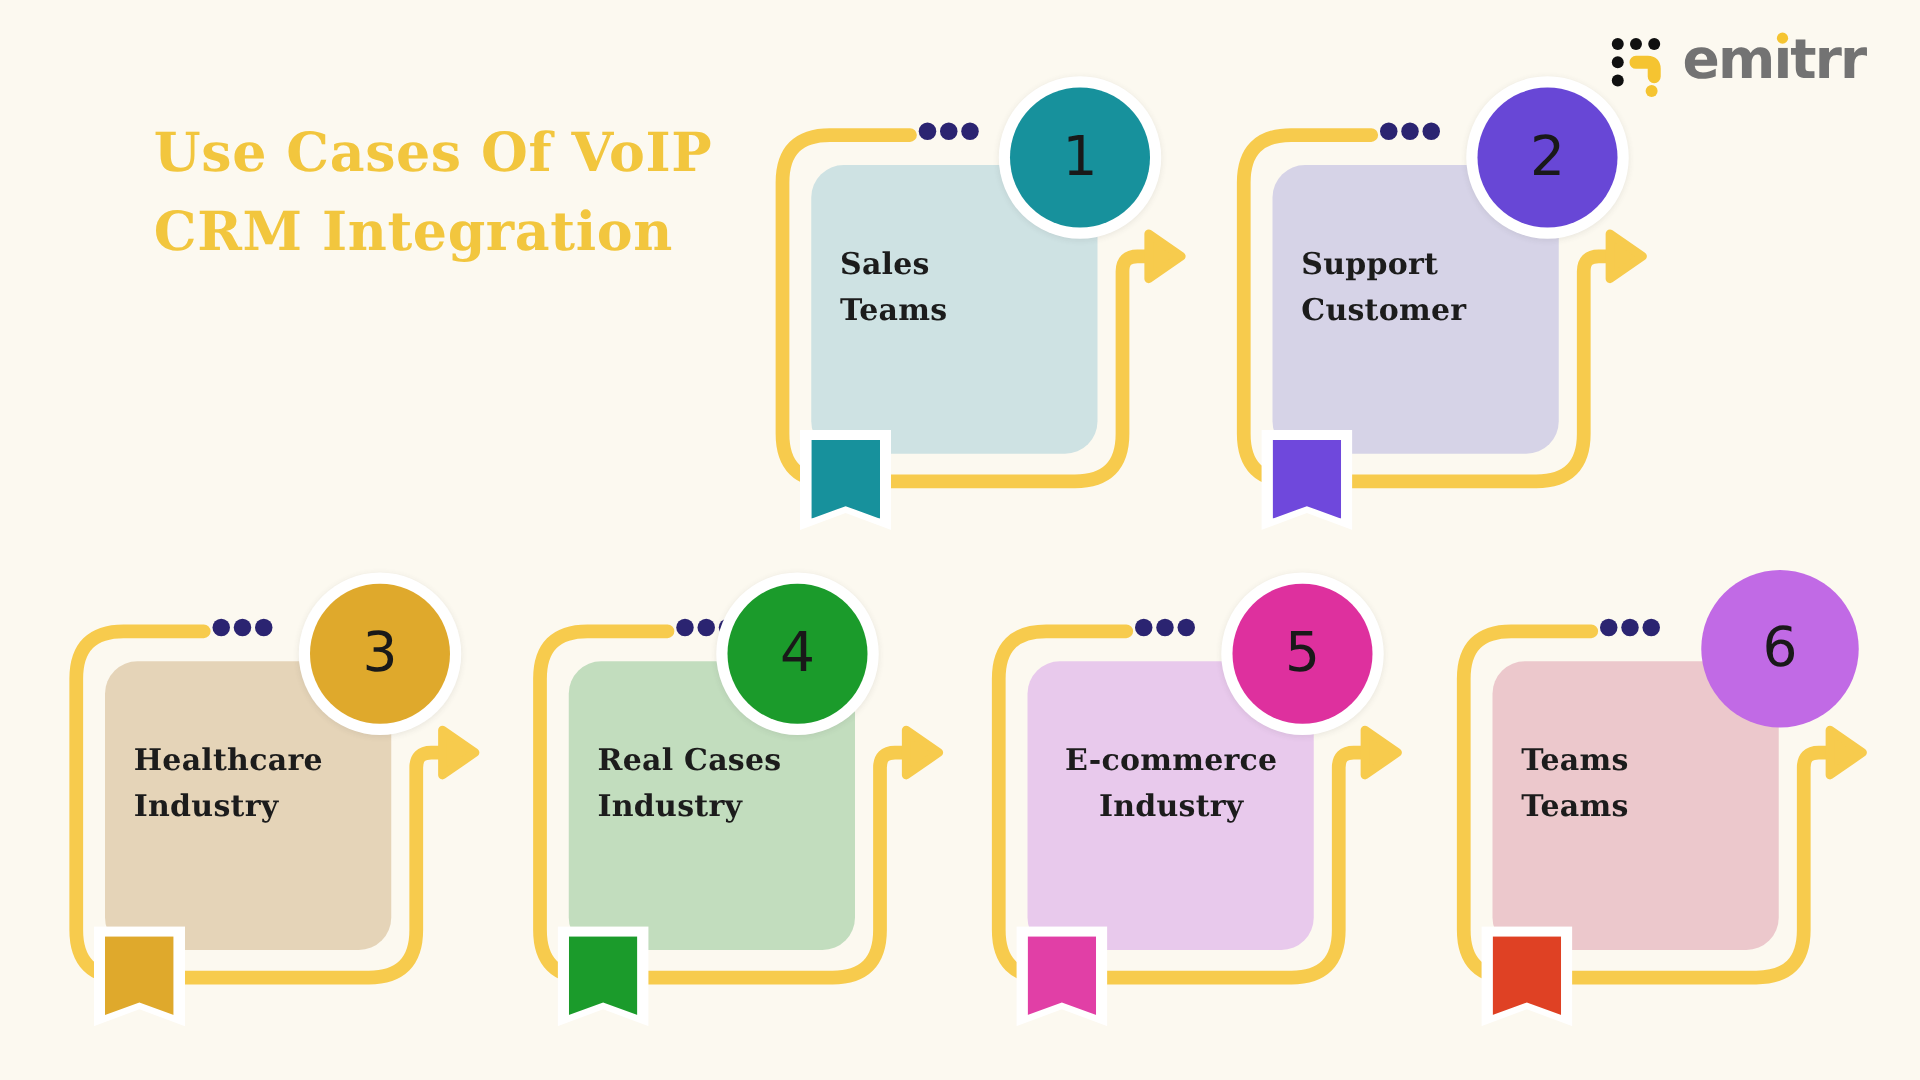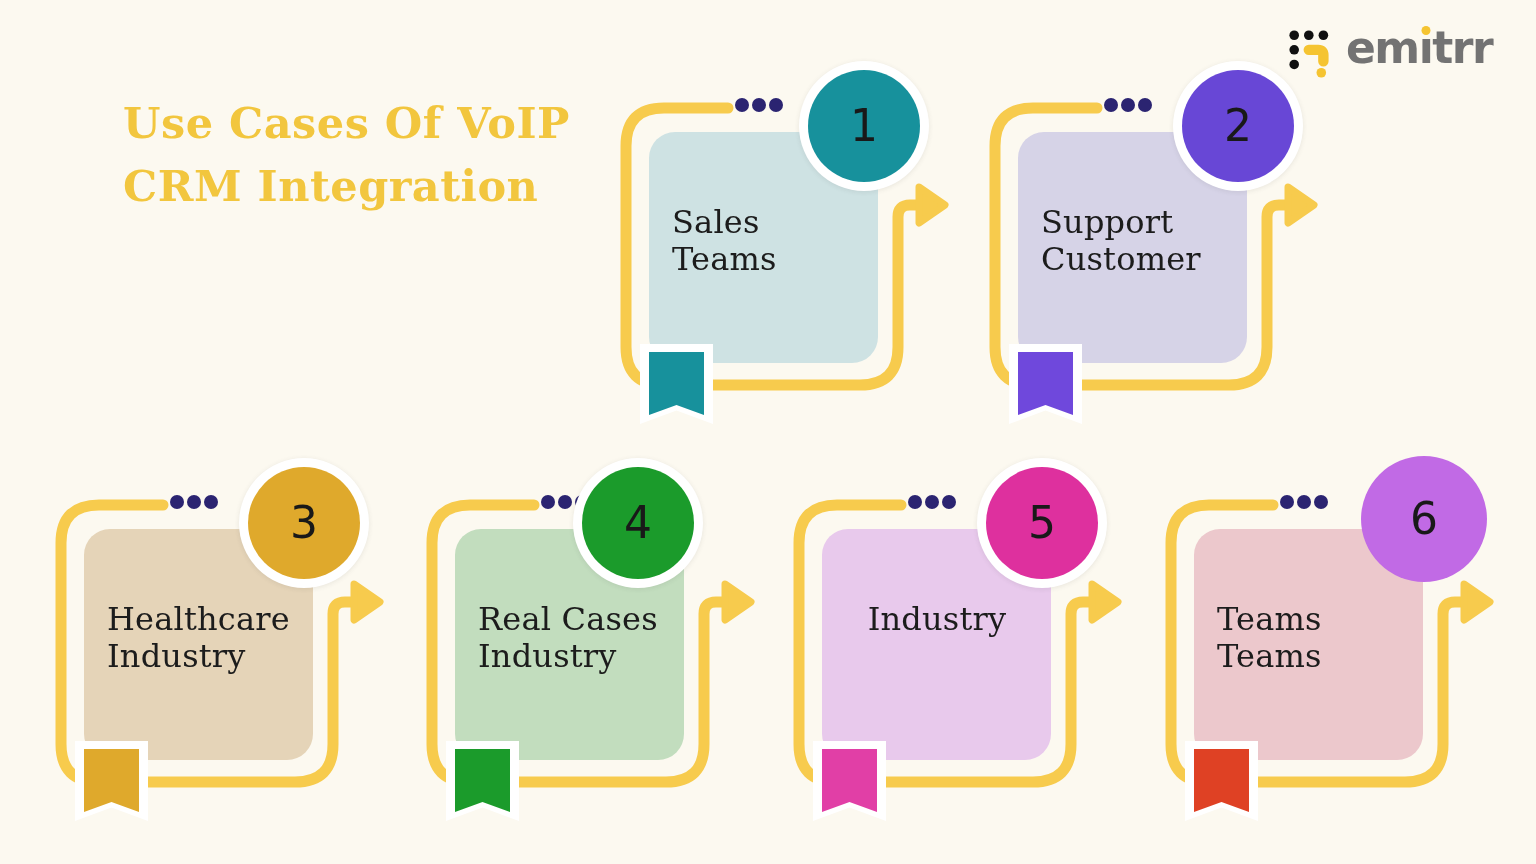--- a/index.html
+++ b/index.html
@@ -79,22 +79,22 @@
   .bookmark-outer{
     position:absolute;left:24px;top:286px;width:73px;height:80px;background:#fff;z-index:3;
     clip-path:polygon(0 0,100% 0,100% 100%,50% 83%,0 100%);
   }
   .bookmark-inner{
     position:absolute;left:33px;top:294px;width:55px;height:63px;background:var(--bookmark);z-index:3;
     clip-path:polygon(0 0,100% 0,100% 100%,50% 84%,0 100%);
   }
 
   .label{
-    position:absolute;left:56px;top:146px;z-index:3;
-    font-weight:400;font-size:32px;line-height:37px;color:var(--text-dark);
+    position:absolute;left:56px;top:134px;z-index:3;
+    font-weight:700;font-size:24px;line-height:37px;color:var(--text-dark);
     letter-spacing:.2px;
   }
   .label span{display:block;}
   .card-5 .label{left:33px;width:230px;text-align:center;}
 </style>
 </head>
 <body style="background: rgb(252, 249, 240); --yellow: #F7CB4D; --title-yellow: #F2C63E; --dot-indigo: #2B2471; --text-dark: #1C1C1C;">
 
 <div class="title">
   <span>Use Cases Of VoIP</span>
@@ -222,20 +222,21 @@
       <span></span>
     </div>
   <div class="bookmark-outer"></div>
   <div class="bookmark-inner"></div>
   <div class="num-circle">
     <div class="fill">
         <span class="num">5</span>
       </div>
   </div>
   <div class="label">
+    <span>E-commerce</span>
     <span>Industry</span>
   </div>
 </div>
 
 <div class="card card-6" style="--bg: #ECC8CC; --accent: #C16AE5; --bookmark: #DF4124;">
   <svg class="flow" viewBox="0 0 340 380" aria-hidden="true">
     <path class="flow-line" d="M112 50 H48 Q10 50 10 88 V289 Q10 327 48 327 H244 Q282 327 282 289 V159 Q282 147 294 147 H303"></path>
     <path class="flow-head" d="M303 129 L329 147 L303 165 Z"></path>
   </svg>
   <div class="panel"></div>

